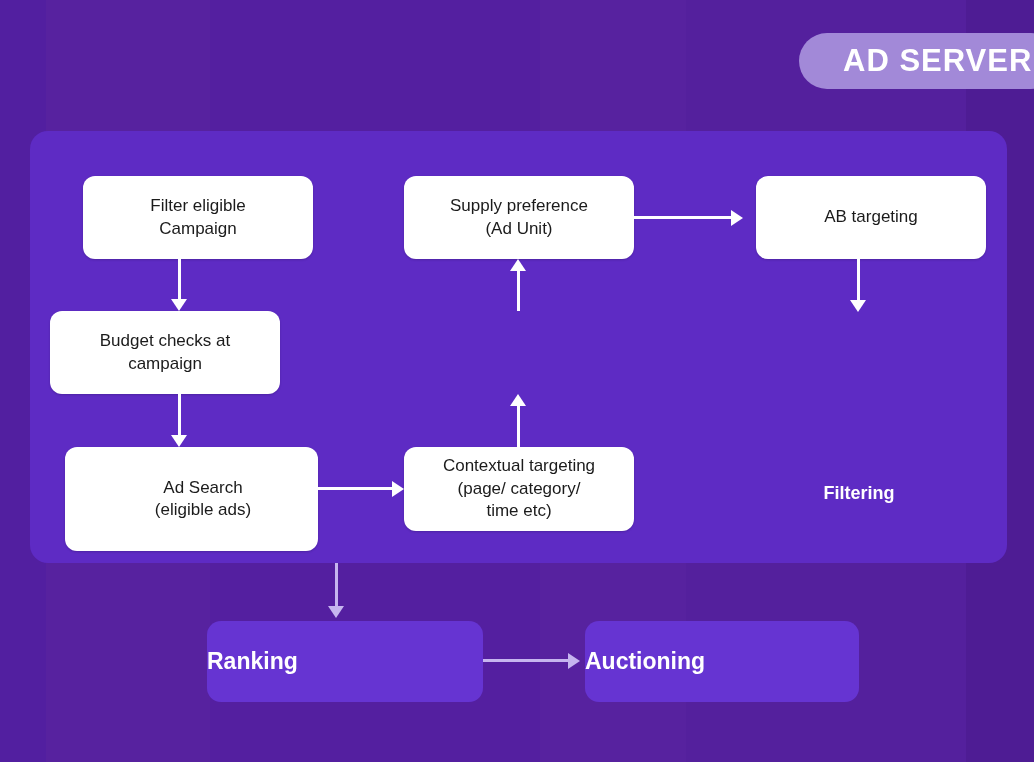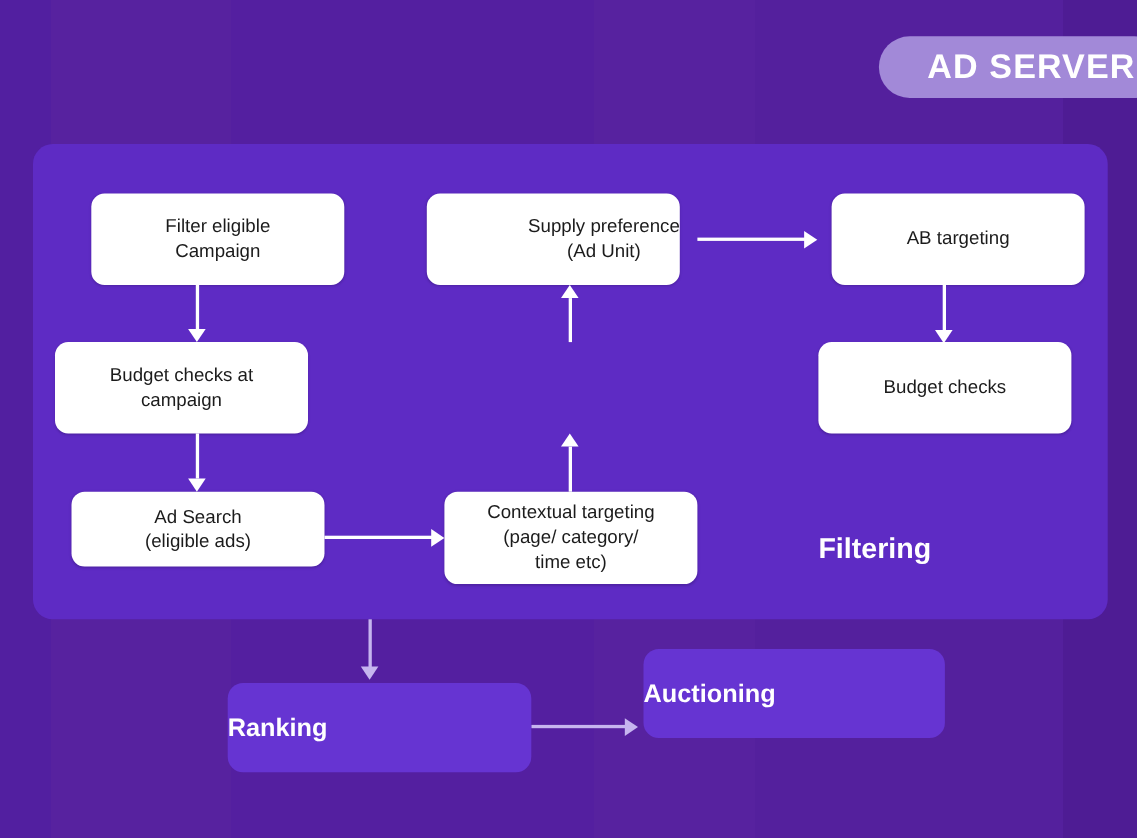--- a/index.html
+++ b/index.html
@@ -40,21 +40,21 @@
     white-space:pre-line;
     box-shadow:0 1px 2px rgba(30,10,70,0.25);
   }
   .stage-box{
     position:absolute;height:81px;border-radius:14px;background:#6634d2;
     display:flex;align-items:center;
     color:#ffffff;font-size:23px;font-weight:700;
   }
   .panel-title{
     position:absolute;left:744px;top:483px;width:230px;
-    text-align:left;color:#ffffff;font-size:26px;font-weight:700;
+    text-align:center;color:#ffffff;font-size:18px;font-weight:700;
   }
   
   .hline{position:absolute;height:3px;background:#ffffff;}
   .vline{position:absolute;width:3px;background:#ffffff;}
   .head-down{position:absolute;width:0;height:0;
     border-left:8px solid transparent;border-right:8px solid transparent;
     border-top:12px solid #ffffff;}
   .head-up{position:absolute;width:0;height:0;
     border-left:8px solid transparent;border-right:8px solid transparent;
     border-bottom:12px solid #ffffff;}
@@ -77,40 +77,37 @@
   <div class="panel"></div>
 
   <div class="node" style="left:65px;top:176px;margin-left:18px;">
     <span>Filter eligible
 Campaign</span>
   </div>
   <div class="node" style="left:50px;top:311px;justify-content:center;">
     <span>Budget checks at
 campaign</span>
   </div>
-  <div class="node" style="left:65px;top:447px;height:68px;">
+  <div class="node" style="left:65px;top:447px;height:104px;padding-left:23px;">
     <span>Ad Search
 (eligible ads)</span>
   </div>
 
-  <div class="node" style="left:388px;top:176px;justify-content:flex-end;">
+  <div class="node" style="left:404px;top:176px;">
     <span>Supply preference
 (Ad Unit)</span>
   </div>
   <div class="node" style="left:404px;top:447px;height:84px;">
     <span>Contextual targeting
 (page/ category/
 time etc)</span>
   </div>
 
   <div class="node" style="left:744px;top:176px;margin-left:12px;">
     <span>AB targeting</span>
-  </div>
-  <div class="node" style="left:744px;top:311px;">
-    <span>Budget checks</span>
   </div>
 
   <div class="panel-title">Filtering</div>
 
   <div class="vline" style="left:178px;top:259px;height:41px;"></div>
   <div class="head-down" style="left:171px;top:299px;"></div>
 
   <div class="vline" style="left:178px;top:394px;height:41px;"></div>
   <div class="head-down" style="left:171px;top:435px;"></div>
 
@@ -131,17 +128,17 @@
 
   <div class="vline lav" style="left:335px;top:563px;height:44px;"></div>
   <div class="head-down lav" style="left:328px;top:606px;"></div>
 
   <div class="hline lav" style="left:483px;top:659px;width:86px;"></div>
   <div class="head-right lav" style="left:568px;top:653px;"></div>
 
   <div class="stage-box" style="left:207px;top:621px;width:276px;">
     <span>Ranking</span>
   </div>
-  <div class="stage-box" style="left:585px;top:590px;width:274px;">
+  <div class="stage-box" style="left:585px;top:621px;width:274px;">
     <span>Auctioning</span>
   </div>
 
 </div>
 
 </body></html>

